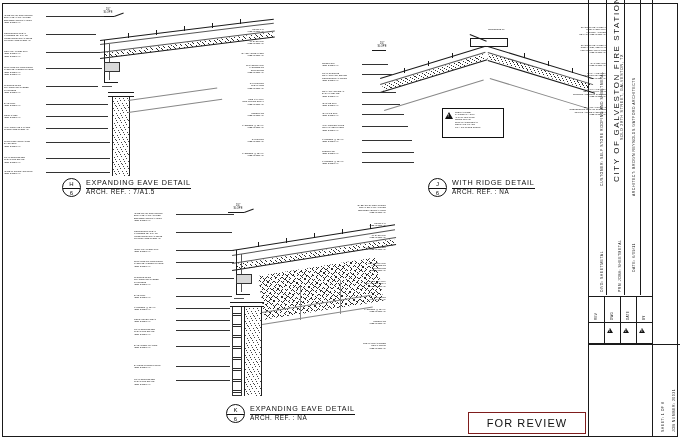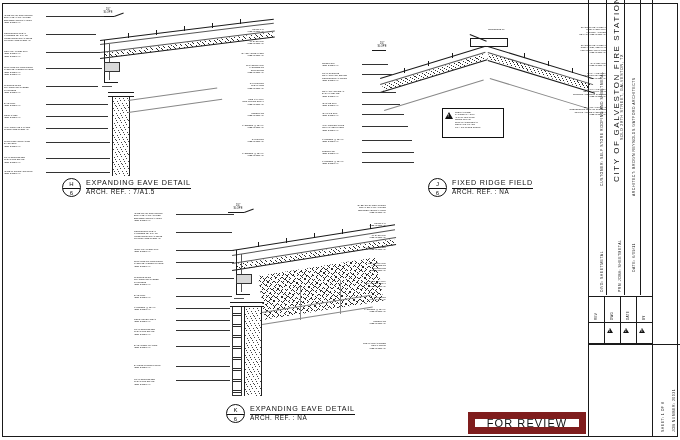--- a/index.html
+++ b/index.html
@@ -90,21 +90,21 @@
     position:absolute;transform-origin:0 0;white-space:nowrap;
     font-family:"Liberation Sans",sans-serif;color:#111;
   }
   .vt-proj{font-size:8px;letter-spacing:1.6px;}
   .vt-addr{font-size:3.6px;letter-spacing:.7px;}
   .vt-sm{font-size:3.5px;letter-spacing:.5px;}
   .vt-xs{font-size:3px;letter-spacing:.3px;}
 
   #forreview{
     position:absolute;left:468px;top:412px;width:118px;height:22px;
-    border:7px solid #7f1d1d;box-sizing:border-box;background:#fff;
+    border:1px solid #7f1d1d;box-sizing:border-box;background:#fff;
     display:flex;align-items:center;justify-content:center;
     font-size:11px;letter-spacing:1.1px;color:#111;
   }
 
   .revmark{
     position:absolute;width:0;height:0;
     border-left:3px solid transparent;border-right:3px solid transparent;
     border-bottom:5px solid #111;
   }
   .revmark span{
@@ -356,21 +356,21 @@
 TRIM TO ASSURE PANEL SEAL
 (SEE SHEET #7)</div>
     </div>
 
     <div class="dtitle" style="left:428px;top:178px;">
       <div class="bubble">
         <div class="bar"></div>
         <div class="up">J</div>
         <div class="dn">6</div>
       </div>
-      <div class="dt-name">FIXED RIDGE FIELD</div>
+      <div class="dt-name">WITH RIDGE DETAIL</div>
       <div class="dt-ref">ARCH. REF. :  NA</div>
     </div>
   </div>
 
   <div>
 
     <div class="ln h" style="left:232px;top:250px;width:165px;transform:rotate(-9deg);transform-origin:0 0;"></div>
     <div class="ln h thin" style="left:232px;top:255px;width:165px;transform:rotate(-9deg);transform-origin:0 0;"></div>
     <div class="ln h thin" style="left:232px;top:263px;width:166px;transform:rotate(-9deg);transform-origin:0 0;"></div>
     <div class="ln h" style="left:232px;top:270px;width:166px;transform:rotate(-9deg);transform-origin:0 0;"></div>

